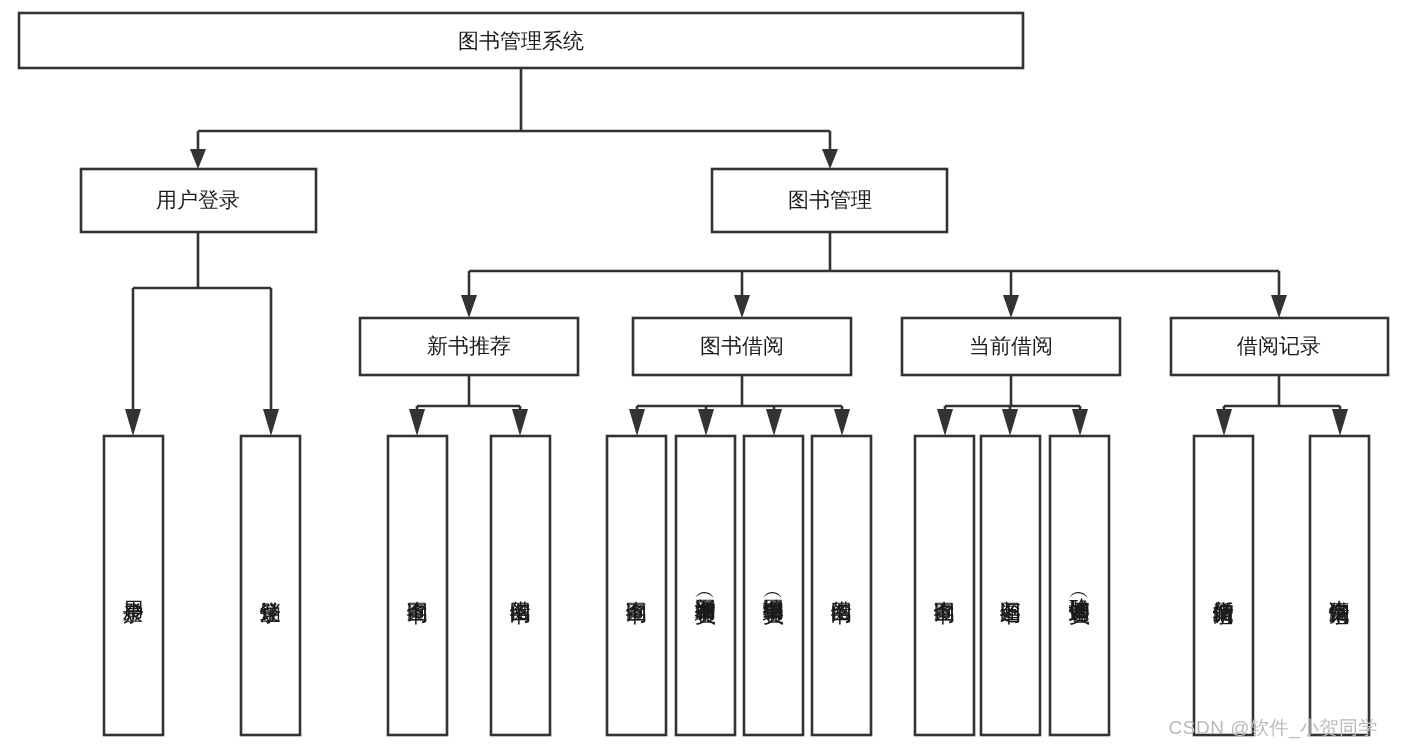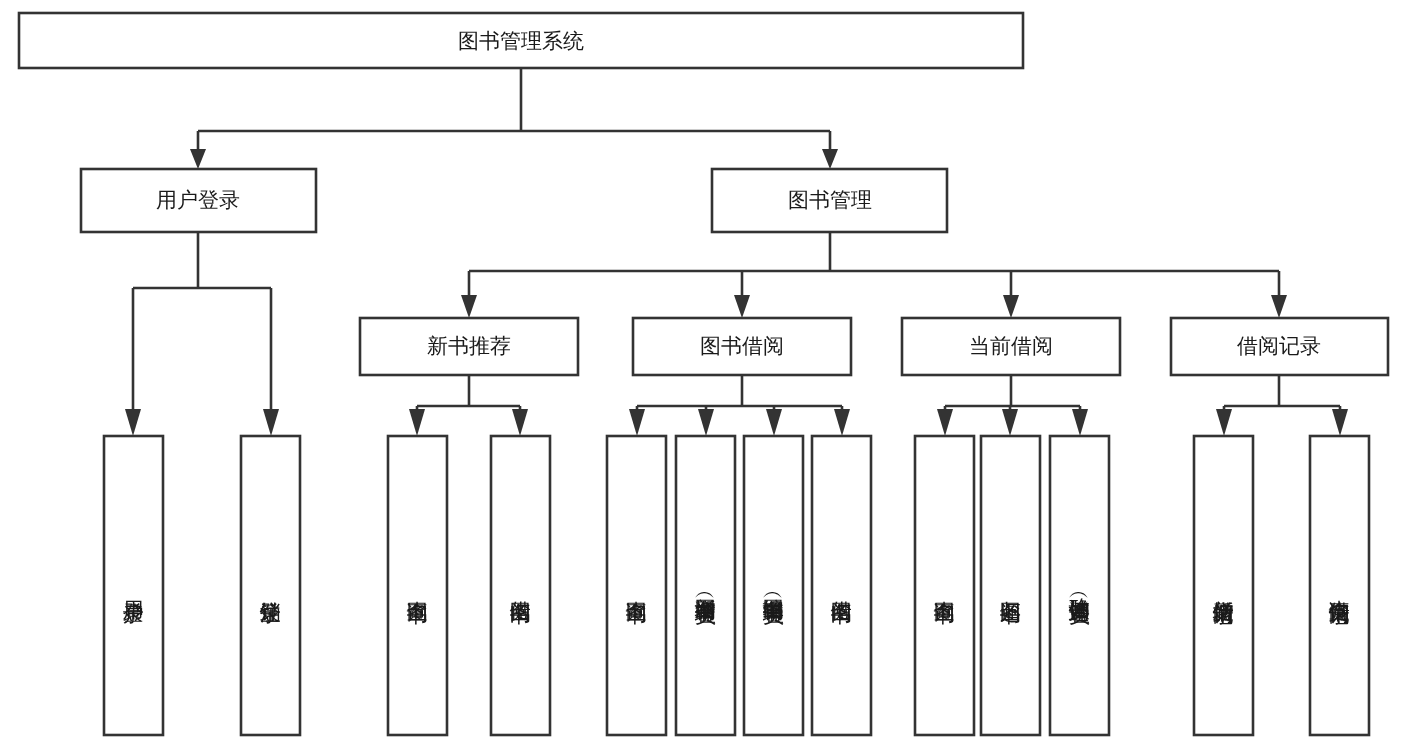--- a/index.html
+++ b/index.html
@@ -199,13 +199,14 @@
   <div class="node-label-v" style="left: 744px; top: 436px; width: 59px; height: 299px; align-items: center;">编辑图书（管理员）</div>
   <div class="node-label-v" style="left: 812px; top: 436px; width: 59px; height: 299px; align-items: center;">借阅图书</div>
 
   <div class="node-label-v" style="left: 915px; top: 436px; width: 59px; height: 299px; align-items: center;">查询图书</div>
   <div class="node-label-v" style="left: 981px; top: 436px; width: 59px; height: 299px; align-items: center;">归还图书</div>
   <div class="node-label-v" style="left: 1050px; top: 436px; width: 59px; height: 299px; align-items: center;">确认归还（管理员）</div>
 
   <div class="node-label-v" style="left: 1194px; top: 436px; width: 59px; height: 299px; align-items: center;">新增借阅记录</div>
   <div class="node-label-v" style="left: 1310px; top: 436px; width: 59px; height: 299px; align-items: center;">查询借阅记录</div>
 
+  <div class="watermark">CSDN @软件_小贺同学</div>
 </div>
 
 </body></html>

